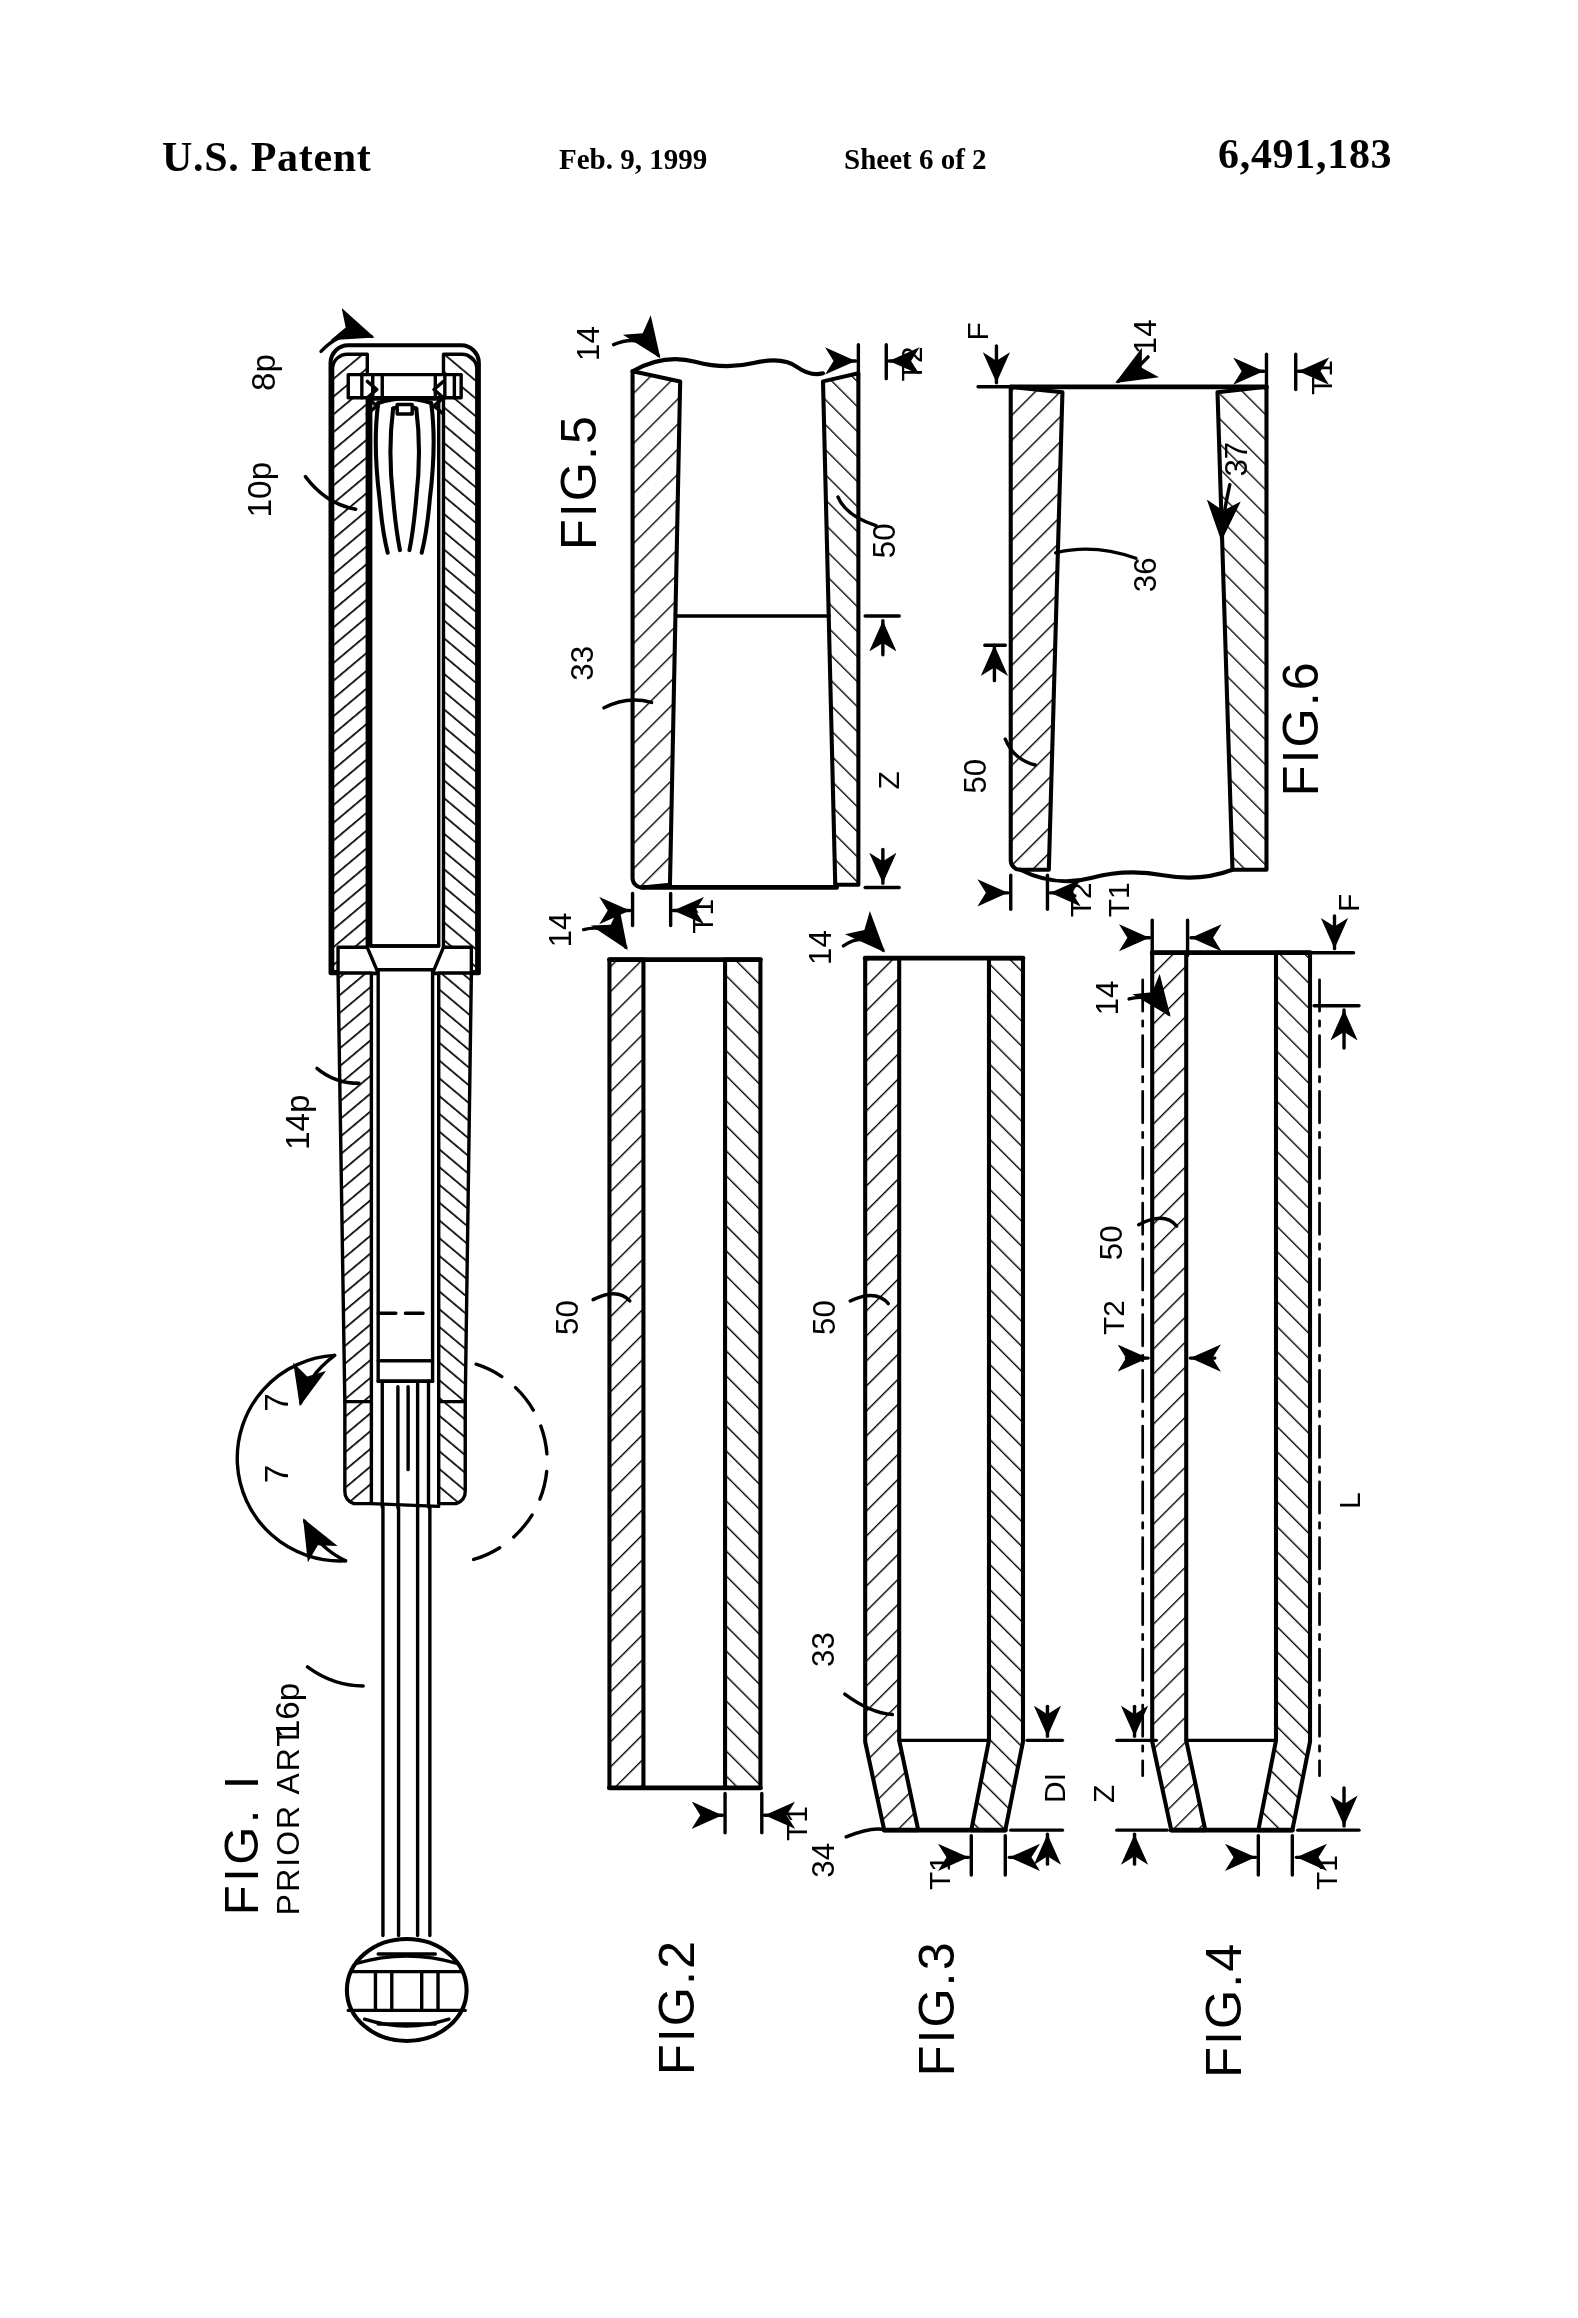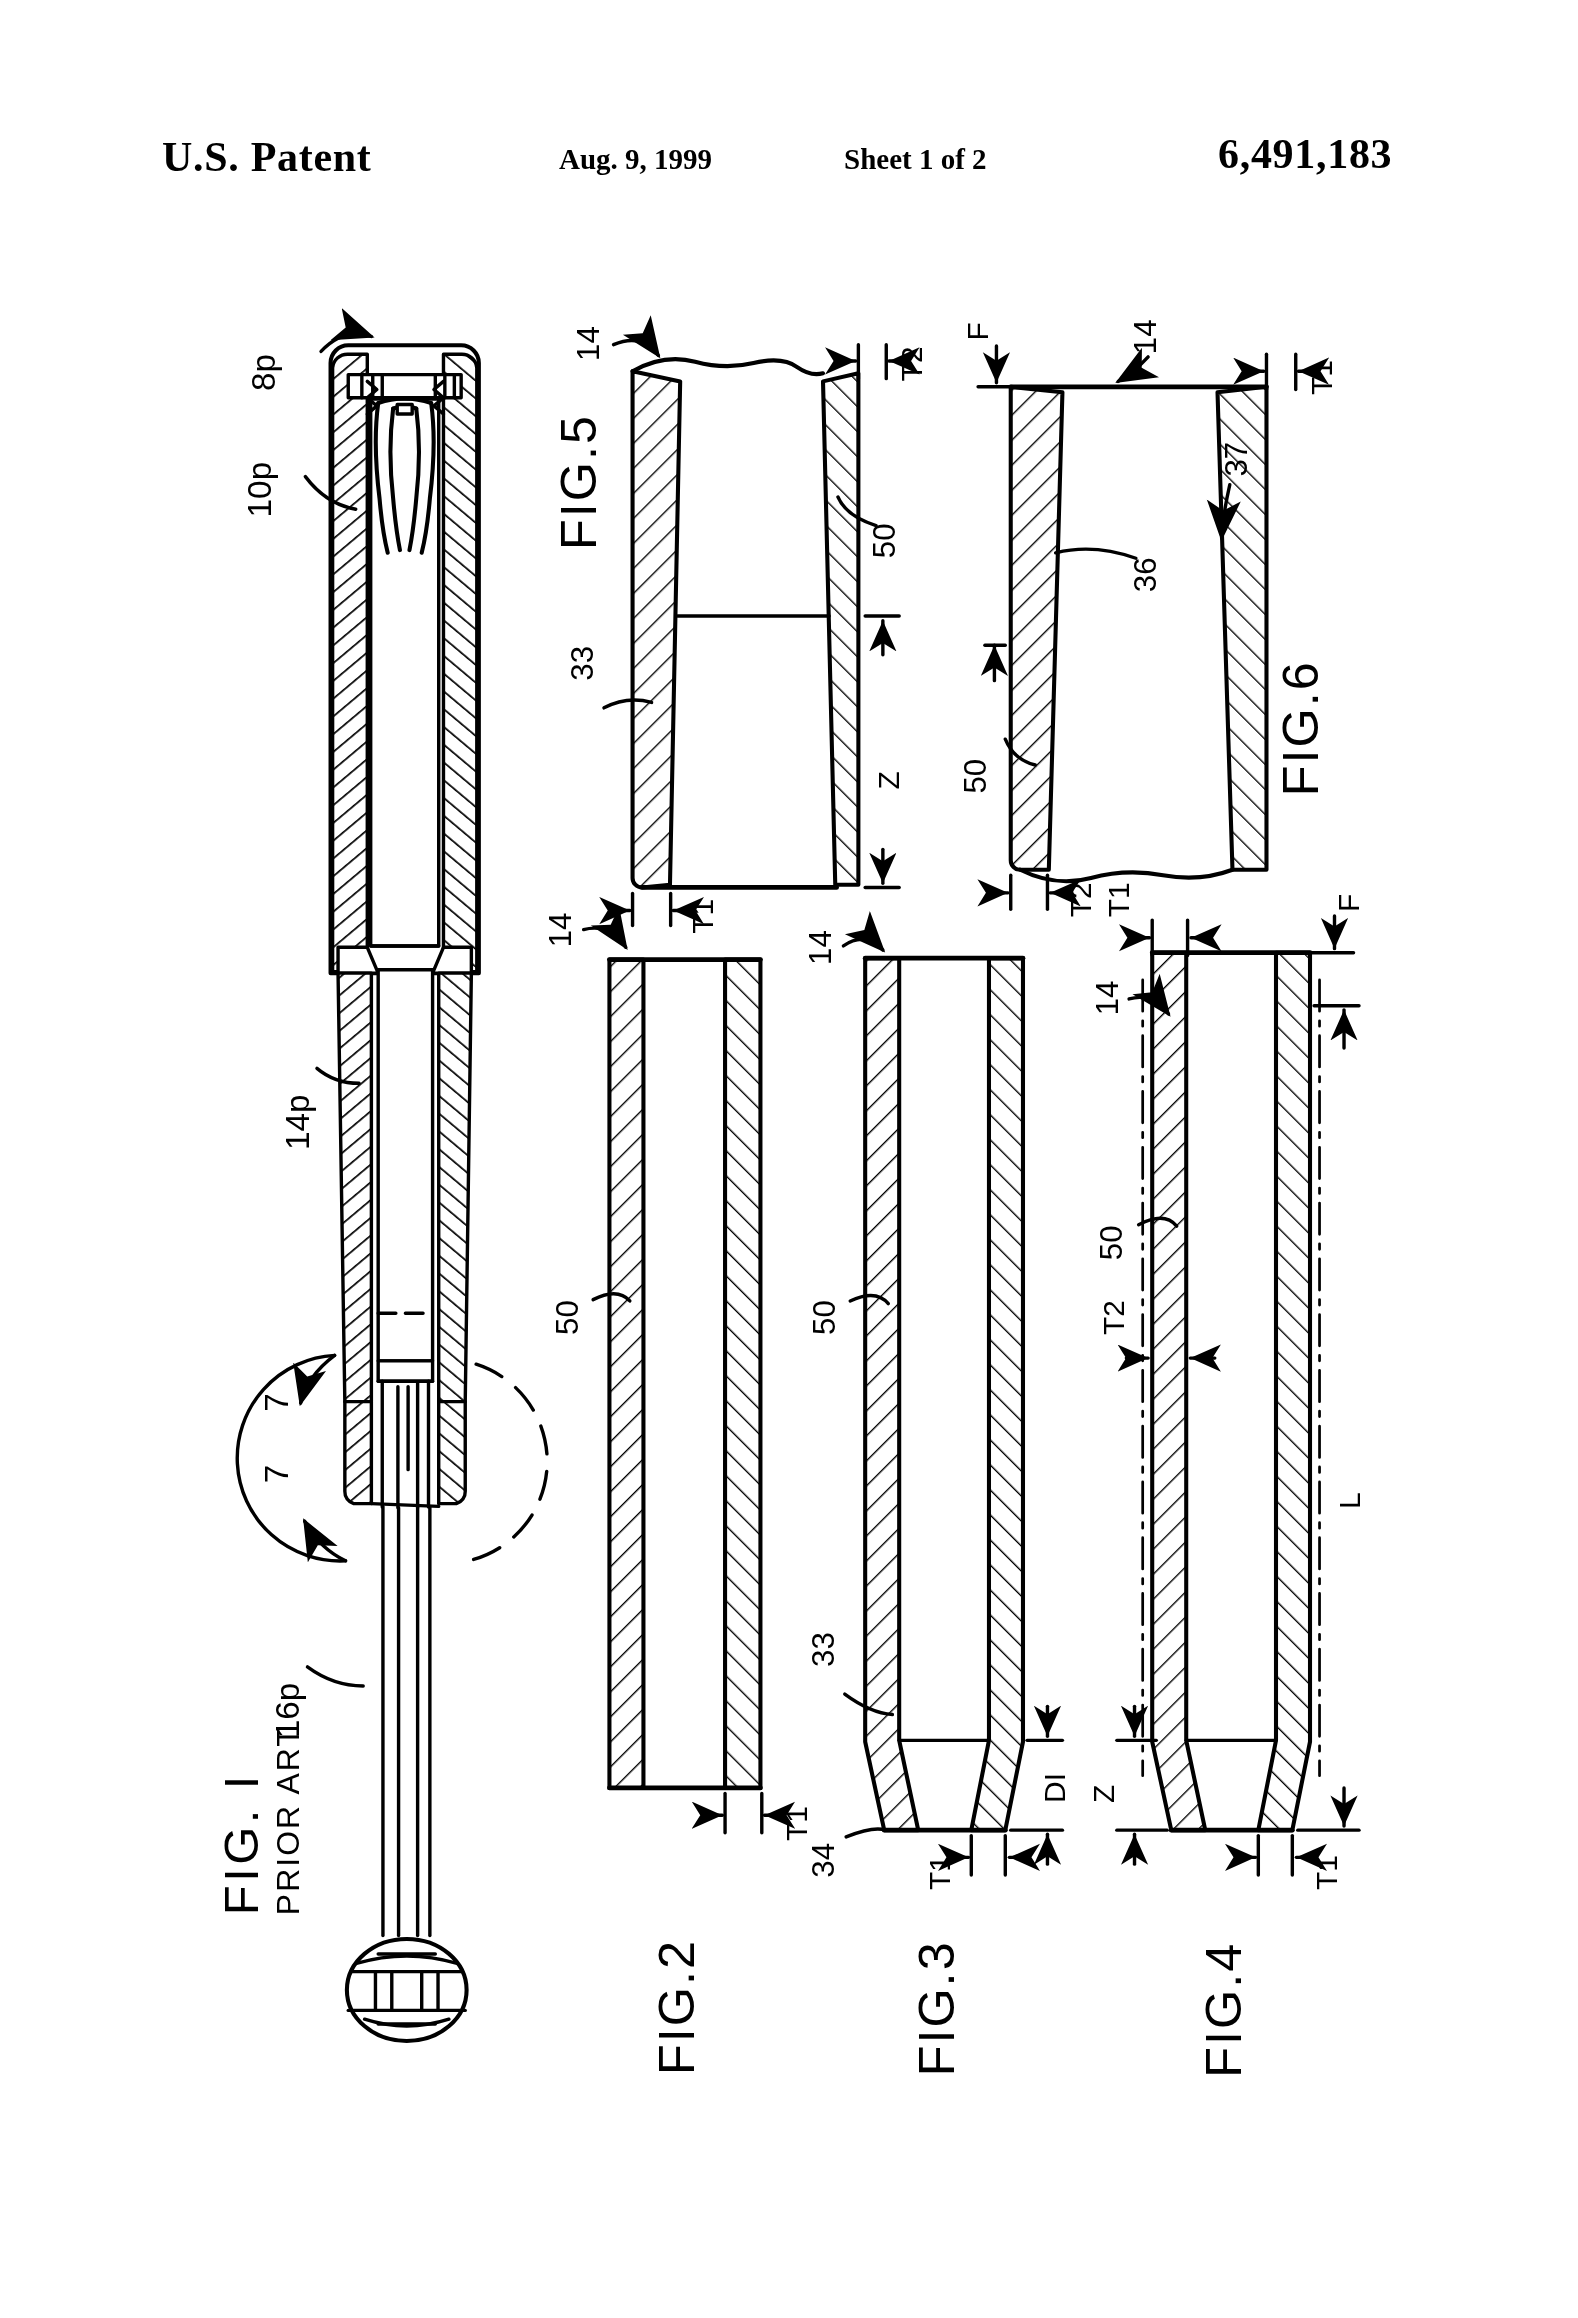--- a/index.html
+++ b/index.html
@@ -80,22 +80,22 @@
     font-family: "Liberation Sans", sans-serif;
     fill: #000;
     stroke: none;
   }
 </style>
 </head>
 <body>
 
 <div class="patent-header">
   <div class="hdr-title">U.S. Patent</div>
-  <div class="hdr-date">Aug. 9, 1999</div>
-  <div class="hdr-sheet">Sheet 1 of 2</div>
+  <div class="hdr-date">Feb. 9, 1999</div>
+  <div class="hdr-sheet">Sheet 6 of 2</div>
   <div class="hdr-number">6,491,183</div>
 </div>
 
 <div class="sheet">
 <svg width="1578" height="2319" viewBox="0 0 2320 3408" xmlns="http://www.w3.org/2000/svg">
   <defs>
 
     <pattern id="hatch" width="26" height="26" patternUnits="userSpaceOnUse" patternTransform="rotate(45)">
       <rect width="26" height="26" fill="#fff"></rect>
       <line x1="0" y1="0" x2="0" y2="26" stroke="#000" stroke-width="4"></line>

